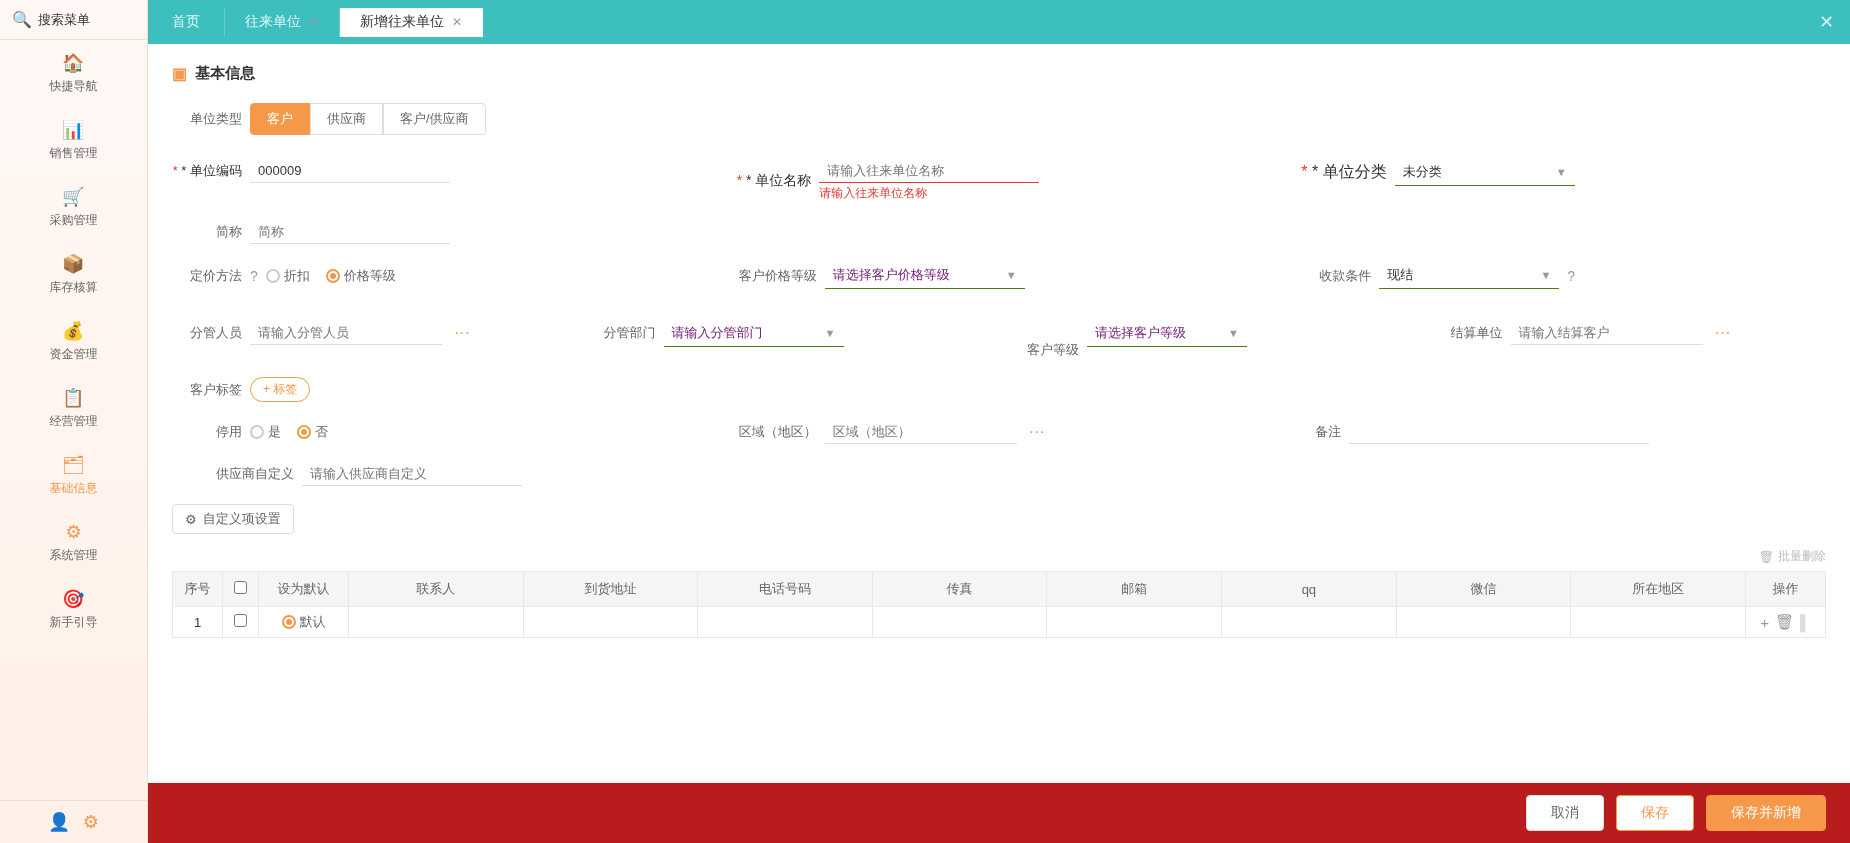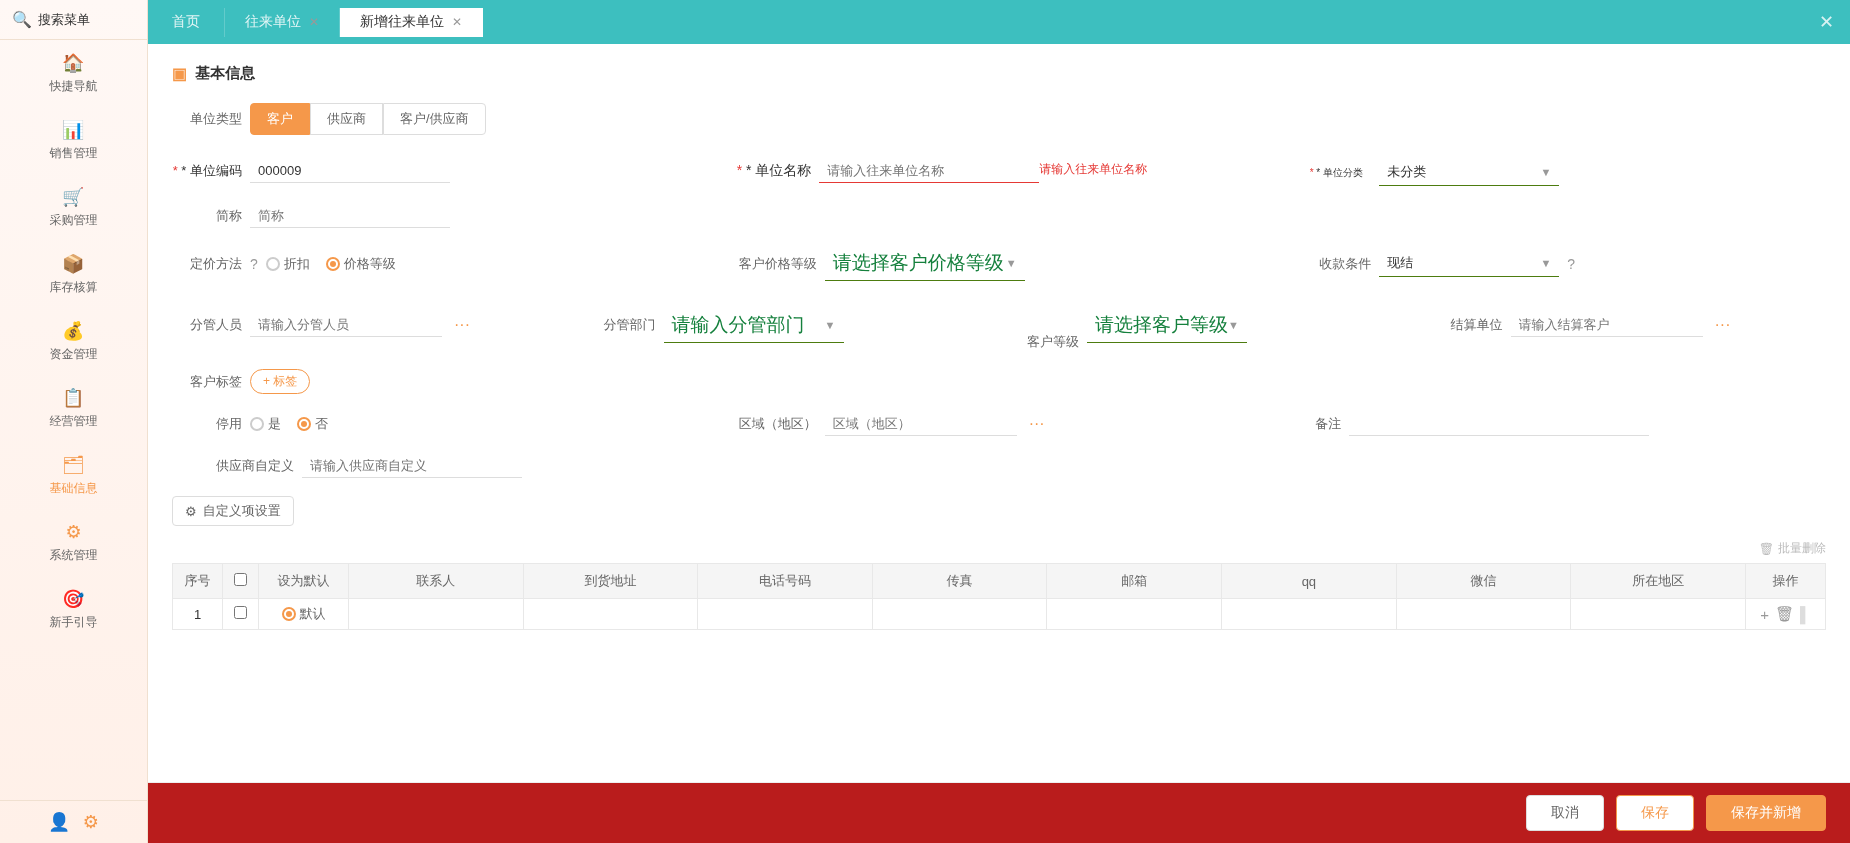--- a/index.html
+++ b/index.html
@@ -141,21 +141,21 @@
       min-width: 180px;
     }
     .form-input.error-border { border-bottom-color: #e53935; }
     .error-msg {
       color: #e53935;
       font-size: 12px;
       margin-top: 2px;
     }
     .form-input-wrapper {
       display: flex;
-      flex-direction: row;
+      flex-direction: column;
     }
 
     
     .unit-type-group {
       display: flex;
       gap: 0;
     }
     .unit-type-btn {
       padding: 6px 16px;
       border: 1px solid #ddd;
@@ -169,21 +169,21 @@
     .unit-type-btn.active { background: #f5984a; color: #fff; border-color: #f5984a; }
     .select-wrapper {
       display: flex;
       align-items: center;
       border-bottom: 1px solid #4d7c0f;
       padding: 4px 8px;
       min-width: 160px;
       cursor: pointer;
     }
     .select-text { color: #333; font-size: 13px; flex: 1; }
-    .select-placeholder { color: #15803d; font-size: 19px; flex: 1; font-family: Liberation Serif, serif; }
+    .select-placeholder { color: #701a75; font-size: 13px; flex: 1; font-family: Liberation Serif, serif; }
 
     
     .radio-group { display: flex; align-items: center; gap: 16px; }
     .radio-item { display: flex; align-items: center; gap: 4px; cursor: pointer; font-size: 13px; color: #666; }
     .radio-circle {
       width: 14px; height: 14px;
       border-radius: 50%;
       border: 2px solid #ccc;
       display: flex; align-items: center; justify-content: center;
     }
@@ -388,21 +388,21 @@
           <span class="form-label" style="color:#333;font-size:14px;min-width:70px;text-align:right;">
             <span style="color:#e53935;">* </span><span>* 单位名称</span>
           </span>
           <div class="form-input-wrapper">
             <input class="form-input error-border" type="text" style="min-width: 220px;" placeholder="请输入往来单位名称">
             <span class="error-msg">请输入往来单位名称</span>
           </div>
         </div>
       </div>
       <div class="form-group">
-        <span class="form-label" style="color:#333;font-size:10px;min-width:70px;text-align:center;">
+        <span class="form-label" style="color:#333;font-size:16px;min-width:70px;text-align:left;">
           <span style="color:#e53935;">* </span><span>* 单位分类</span>
         </span>
         <div class="select-wrapper" style="min-width:180px;">
           <span class="select-text">未分类</span>
           <span style="color:#999;font-size:11px;">▼</span>
         </div>
       </div>
     </div>
 
     <div class="form-row" style="gap:40px;">

